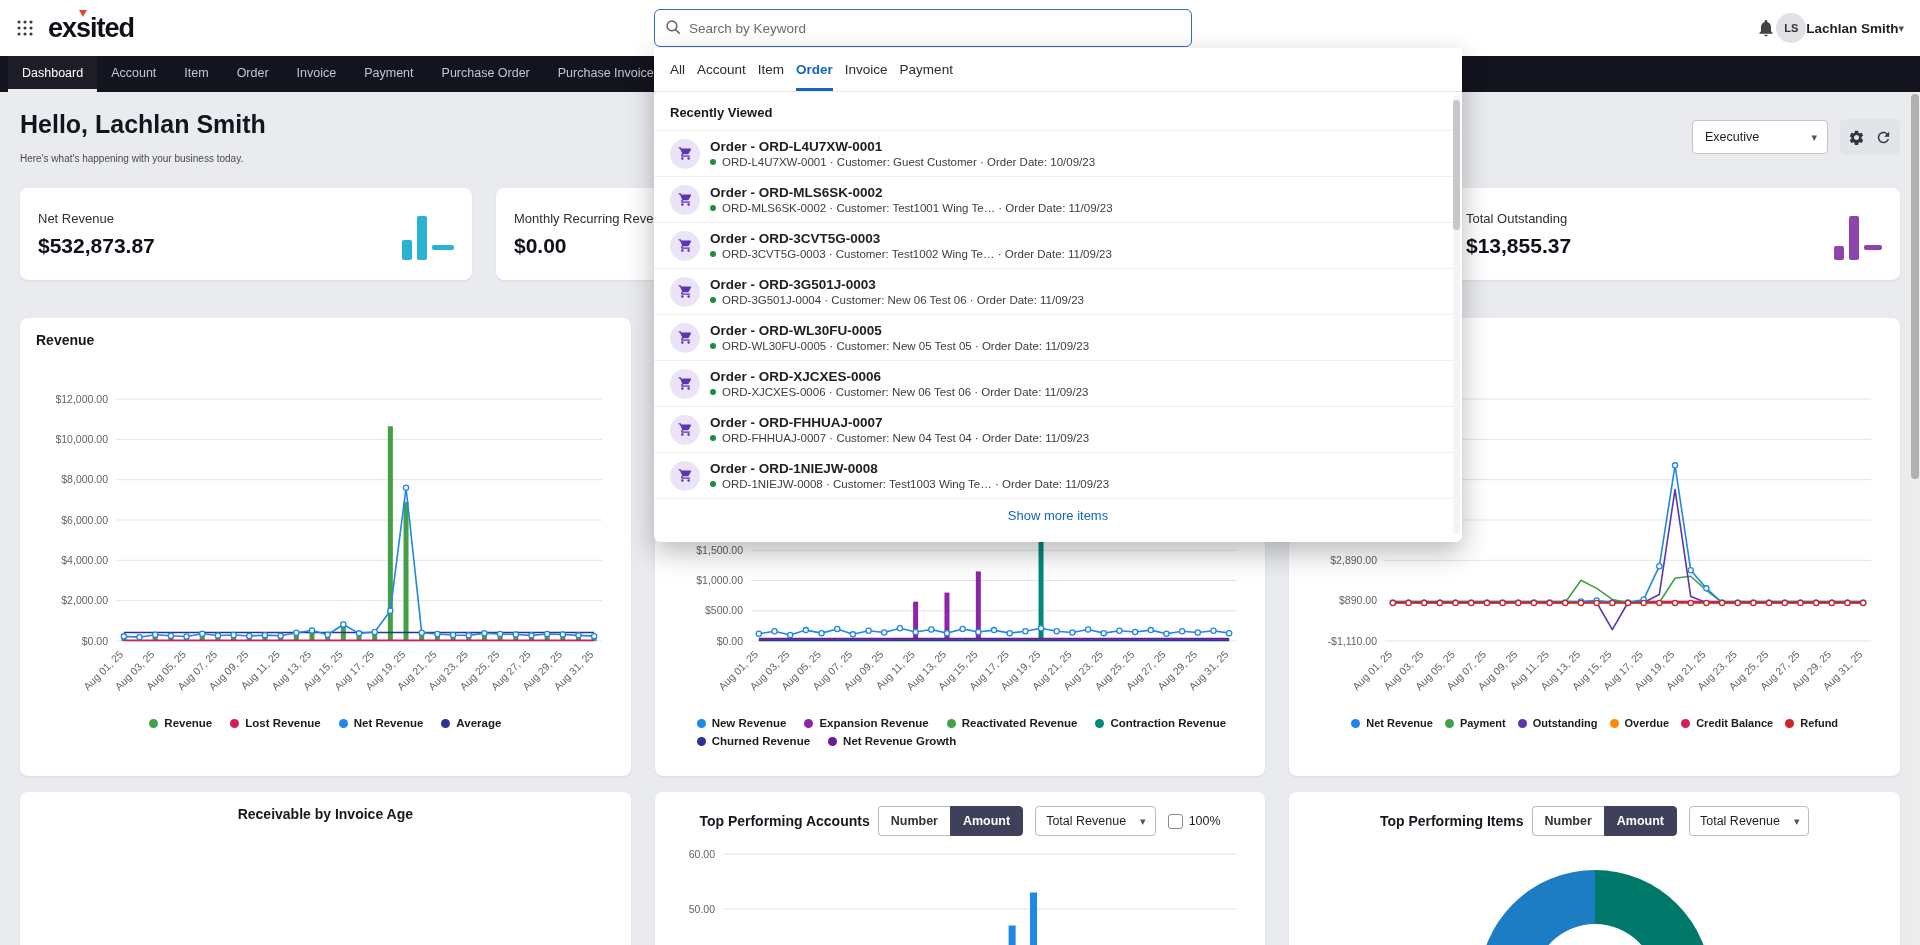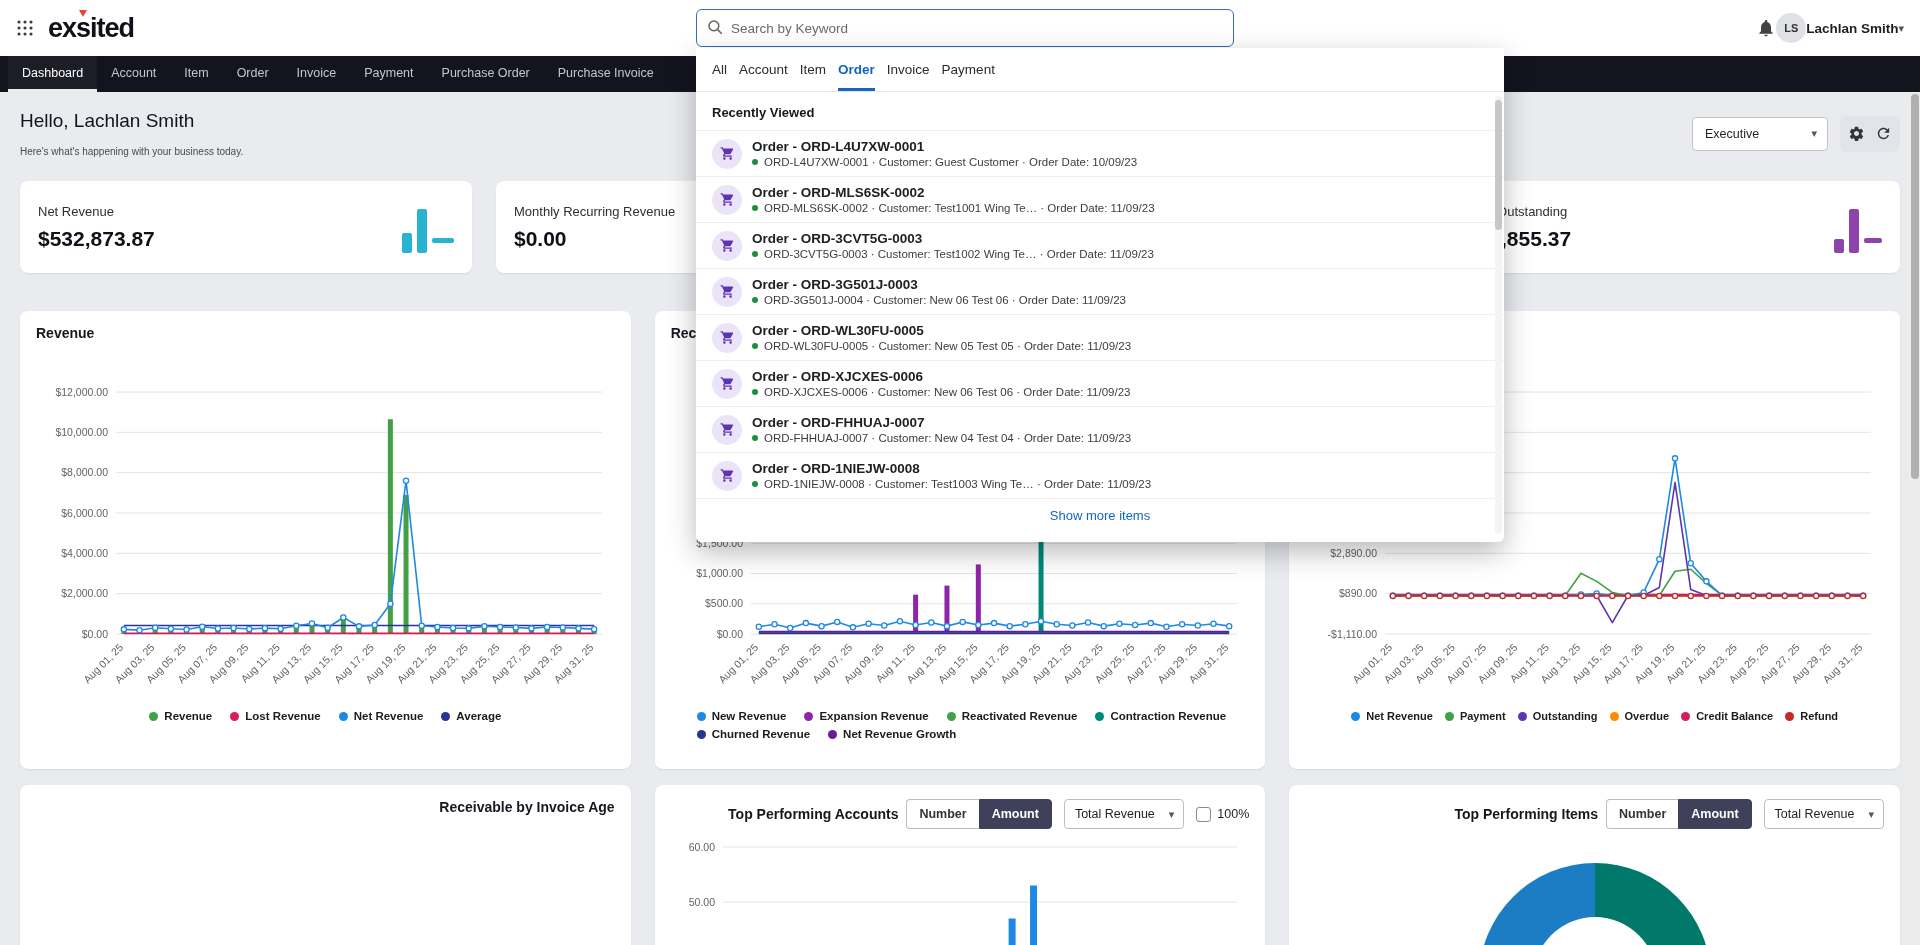--- a/index.html
+++ b/index.html
@@ -20,21 +20,21 @@
   .user-name{font-size:13.5px;font-weight:600;color:#1f1f1f}
   .chev{font-size:11px;color:#555}
 
   
   .main-nav{height:36px;background:#14141f;display:flex;align-items:stretch;padding-left:8px}
   .nav-item{display:flex;align-items:center;padding:0 14px;font-size:12.5px;color:#c3c6cf;cursor:pointer;border-bottom:3px solid transparent}
   .nav-item.active{color:#fff;border-bottom-color:#ececec;background:rgba(255,255,255,.04)}
 
   
   .greet-row{display:flex;justify-content:space-between;align-items:center;padding:18px 20px 0}
-  .greet-title{font-size:19px;font-weight:400;color:#14141f}
+  .greet-title{font-size:25px;font-weight:700;color:#14141f}
   .greet-sub{font-size:10px;color:#4a4a4a;margin-top:14px}
   .greet-controls{display:flex;align-items:center;gap:12px}
   .exec-select{background:#fff;border:1px solid #c4c4c4;border-radius:4px;height:34px;min-width:136px;display:flex;align-items:center;justify-content:space-between;padding:0 10px 0 12px;font-size:12.5px;cursor:pointer}
   .icon-group{background:#e2e4e9;border-radius:6px;height:36px;display:flex;align-items:center;padding:0 8px;gap:10px}
   .icon-btn{display:flex;align-items:center;cursor:pointer;color:#33343c}
 
   
   .kpi-row{display:grid;grid-template-columns:repeat(4,1fr);gap:24px;padding:0 20px;margin-top:24px}
   .kpi{background:#fff;border-radius:8px;box-shadow:0 1px 2px rgba(0,0,0,.08);height:92px;padding:16px 18px;display:flex;justify-content:space-between;align-items:center}
   .kpi-label{font-size:13px;color:#2f2f2f}
@@ -51,36 +51,36 @@
   svg text{font-family:"Liberation Sans",sans-serif}
   .legend{display:flex;flex-wrap:wrap;gap:6px 18px;justify-content:center;font-size:11.5px;font-weight:700;color:#1c1c1c;margin-top:4px}
   .legend.left{justify-content:flex-start;padding-left:26px}
   .legend.tight{gap:6px 12px;font-size:11px}
   .lg-item{display:flex;align-items:center;cursor:pointer}
   .lg-dot{width:9px;height:9px;border-radius:50%;display:inline-block;margin-right:6px}
 
   
   .bottom-row{display:grid;grid-template-columns:repeat(3,1fr);gap:24px;padding:0 20px;margin-top:16px}
   .bottom-card{background:#fff;border-radius:8px;box-shadow:0 1px 2px rgba(0,0,0,.08);height:320px;padding:14px 16px;overflow:hidden}
-  .bc-head{display:flex;align-items:center;justify-content:flex-end;gap:8px}
+  .bc-head{display:flex;align-items:center;justify-content:center;gap:8px}
   .bc-controls{display:flex;align-items:center;gap:12px}
   .toggle-group{display:flex}
   .tg{height:30px;padding:0 12px;font-size:12.5px;font-weight:600;font-family:"Liberation Sans",sans-serif;background:#fff;border:1px solid #bdbdbd;color:#333;cursor:pointer}
   .tg:first-child{border-radius:4px 0 0 4px;border-right:none}
   .tg:last-child{border-radius:0 4px 4px 0}
   .tg.active{background:#3f415a;border-color:#3f415a;color:#fff}
   .mini-select{height:30px;border:1px solid #bdbdbd;border-radius:4px;background:#fff;display:flex;align-items:center;gap:14px;padding:0 9px 0 10px;font-size:12.5px;cursor:pointer;white-space:nowrap}
   .cbx-wrap{display:flex;align-items:center;gap:6px;font-size:12.5px;cursor:pointer}
   .cbx{width:15px;height:15px;border:1.5px solid #8a8a8a;border-radius:3px;background:#fff;display:inline-block}
   .donut-wrap{display:flex;justify-content:center;margin-top:34px}
   .donut{width:232px;height:232px;border-radius:50%;position:relative}
   .donut::after{content:"";position:absolute;left:50%;top:50%;width:124px;height:124px;border-radius:50%;background:#fff;transform:translate(-50%,-50%)}
 
   
-  .search-wrap{position:absolute;left:696px;top:9px;width:808px;z-index:999}
+  .search-wrap{position:absolute;left:654px;top:9px;width:808px;z-index:999}
   .search-box{position:relative;width:538px;height:38px}
   .search-box input{width:100%;height:100%;border:1.5px solid #2f6fbd;border-radius:6px;padding:0 12px 0 34px;font-size:13.5px;font-family:"Liberation Sans",sans-serif;color:#222;outline:none;background:#fff}
   .search-box input::placeholder{color:#6b6b6b}
   .search-box .mag{position:absolute;left:10px;top:9px}
   .search-panel{position:absolute;left:0;top:39px;width:808px;height:494px;background:#fff;box-shadow:0 10px 28px rgba(0,0,0,.28);border-radius:0 0 6px 6px;overflow:hidden}
   .sp-tabs{display:flex;gap:12px;padding:0 16px;height:44px;align-items:stretch;border-bottom:1px solid #e8e8e8}
   .sp-tab{display:flex;align-items:center;font-size:13.5px;color:#2b2b2b;cursor:pointer;border-bottom:3px solid transparent;padding-top:3px}
   .sp-tab.active{color:#1565c0;font-weight:600;border-bottom-color:#1565c0}
   .sp-section{font-size:13px;font-weight:700;color:#17171f;padding:13px 16px 10px;border-bottom:1px solid #efefef}
   .result{display:flex;align-items:center;gap:10px;padding:7.5px 16px;border-bottom:1px solid #f0f0f0;cursor:pointer}

